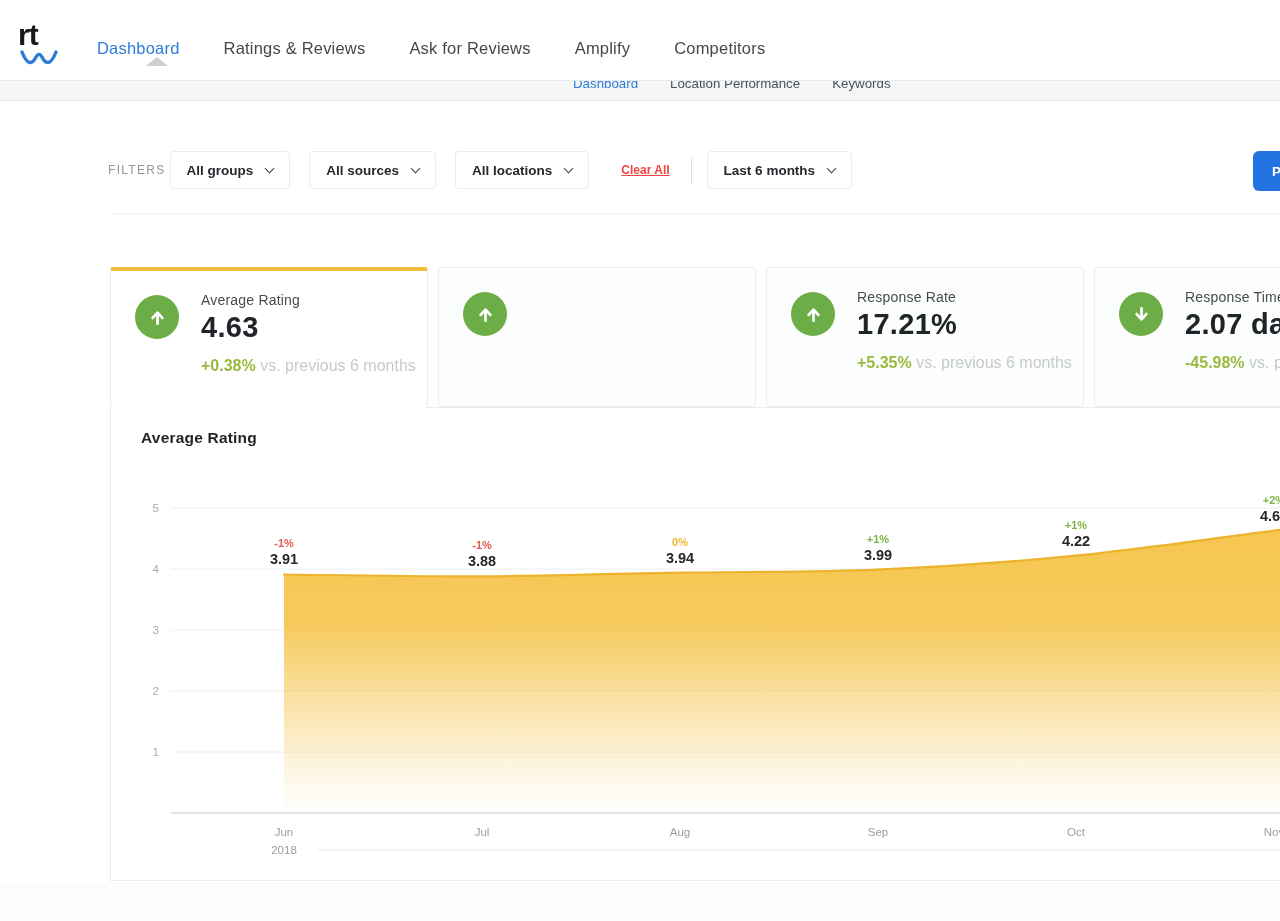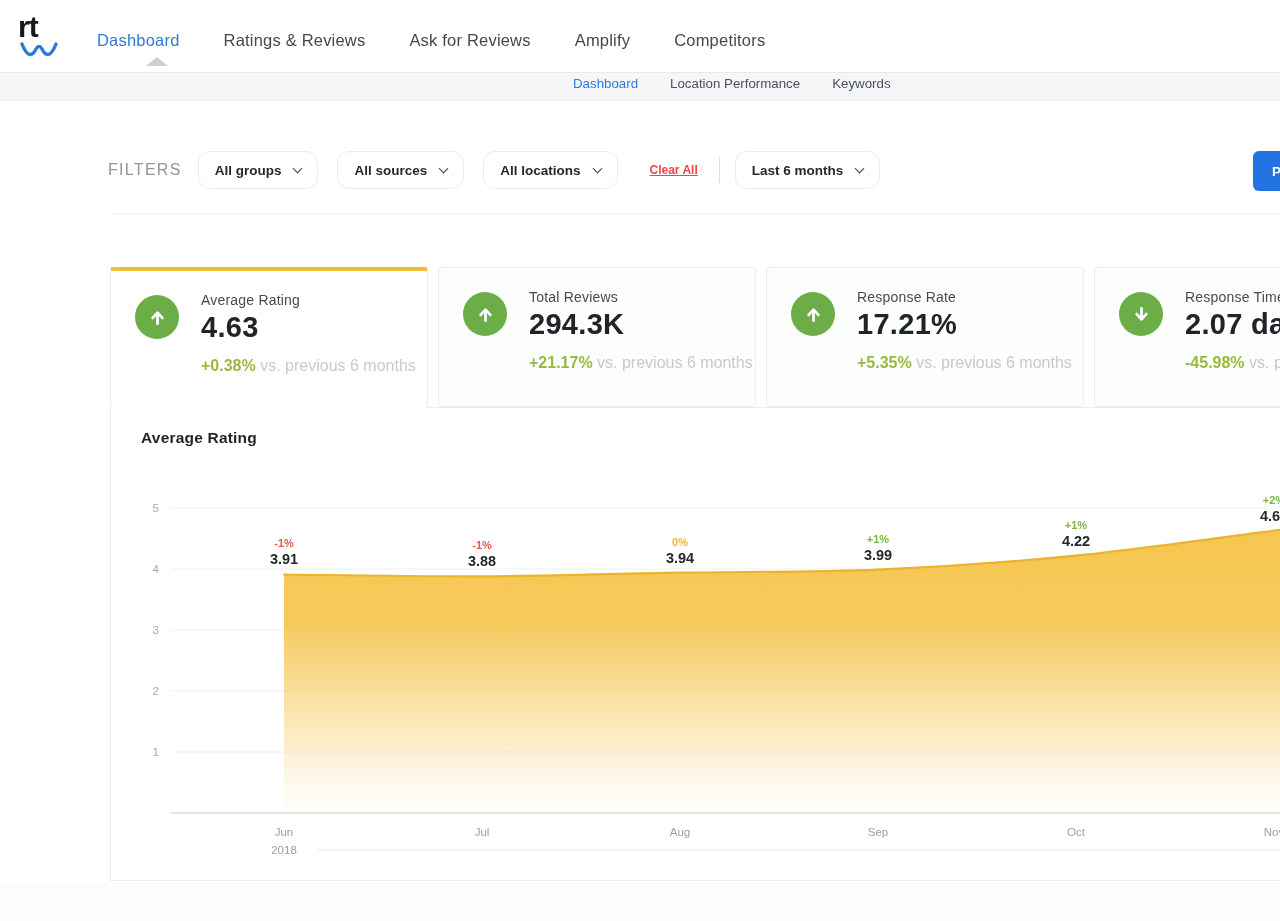--- a/index.html
+++ b/index.html
@@ -7,21 +7,21 @@
     width: 1280px; height: 921px;
     overflow: hidden;
     background: #ffffff;
     font-family: "Liberation Sans", "DejaVu Sans", sans-serif;
     color: #43484d;
   }
   * { box-sizing: border-box; }
 
   
   .topnav {
-    position: absolute; top: 8px; left: 0; width: 1280px; height: 65px;
+    position: absolute; top: 16px; left: 0; width: 1280px; height: 65px;
     background: #fff; border-bottom: 1px solid #e8e9eb; z-index: 10;
   }
   .logo { position: absolute; left: 18px; top: 4px; width: 48px; height: 56px; }
   .logo-text { font-size: 30px; font-weight: 700; color: #17191c; letter-spacing: -1px; line-height: 30px; }
   .logo-swoosh { position: absolute; left: 2px; top: 30px; }
   .main-nav {
     position: absolute; left: 97px; top: 0; height: 64px;
     display: flex; align-items: center; gap: 44px;
     font-size: 16.5px; letter-spacing: .2px; color: #43484d;
   }
@@ -38,24 +38,24 @@
   .subnav .subnav-item { cursor: pointer; white-space: nowrap; }
   .subnav .subnav-item.active { color: #2e7ad8; }
   .nav-caret {
     position: absolute; top: 57px; left: 146px; width: 0; height: 0; z-index: 11;
     border-left: 11px solid transparent; border-right: 11px solid transparent;
     border-bottom: 9px solid #cbd0d4;
   }
 
   
   .filters-row { position: absolute; top: 151px; left: 108px; display: flex; align-items: center; }
-  .filters-label { font-size: 16px; color: #8f969d; letter-spacing: 1.3px; margin-right: 16px; }
+  .filters-label { font-size: 12px; color: #8f969d; letter-spacing: 1.3px; margin-right: 4px; }
   .dd {
     height: 38px; display: flex; align-items: center; padding: 0 16px;
-    background: #fff; border: 1px solid #eaebed; border-radius: 12px;
+    background: #fff; border: 1px solid #eaebed; border-radius: 4px;
     font-size: 13.5px; font-weight: 700; color: #25292d;
     margin-right: 19px; cursor: pointer; white-space: nowrap;
   }
   .chev {
     width: 7px; height: 7px; margin-left: 13px; margin-bottom: 3px;
     border-right: 1.7px solid #3f4449; border-bottom: 1.7px solid #3f4449;
     transform: rotate(45deg);
   }
   .clear-all { margin-left: 13px; margin-right: 21px; font-size: 12px; font-weight: 700;
     color: #ef4444; text-decoration: underline; cursor: pointer; }
@@ -160,25 +160,20 @@
         <div class="kpi-title">Average Rating</div>
         <div class="kpi-value">4.63</div>
         <div class="kpi-change"><span class="chg">+0.38%</span> <span class="chg-suffix">vs. previous 6 months</span></div>
       </div>
     </div>
     <div class="kpi-card">
       <div class="trend-circle">
         <svg width="21" height="21" viewBox="0 0 24 24">
           <path d="M12 19 V7 M6.5 12.5 L12 6.5 L17.5 12.5" fill="none" stroke="#fff" stroke-width="3.1" stroke-linecap="round" stroke-linejoin="round"></path>
         </svg>
-      </div>
-      <div class="kpi-text">
-        <div class="kpi-title">Total Reviews</div>
-        <div class="kpi-value">294.3K</div>
-        <div class="kpi-change"><span class="chg">+21.17%</span> <span class="chg-suffix">vs. previous 6 months</span></div>
       </div>
     </div>
     <div class="kpi-card">
       <div class="trend-circle">
         <svg width="21" height="21" viewBox="0 0 24 24">
           <path d="M12 19 V7 M6.5 12.5 L12 6.5 L17.5 12.5" fill="none" stroke="#fff" stroke-width="3.1" stroke-linecap="round" stroke-linejoin="round"></path>
         </svg>
       </div>
       <div class="kpi-text">
         <div class="kpi-title">Response Rate</div>

